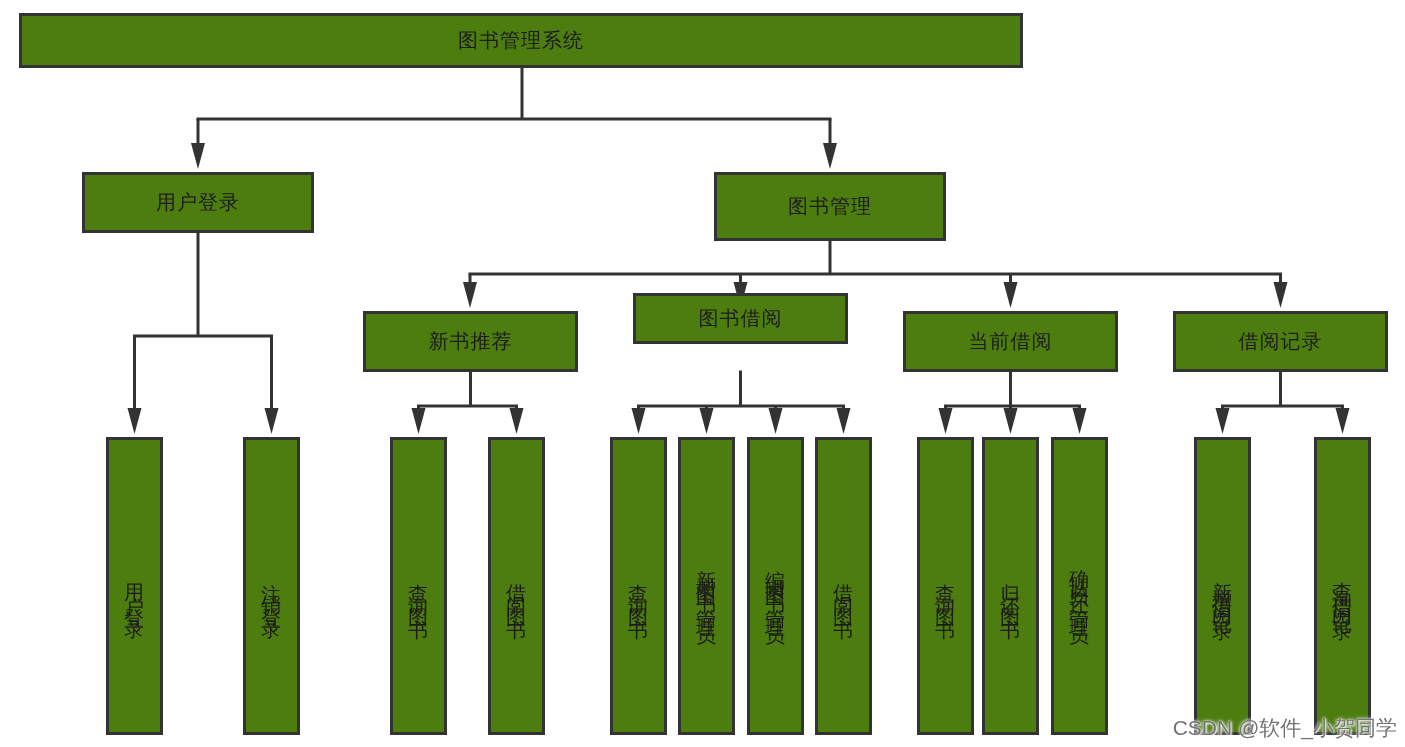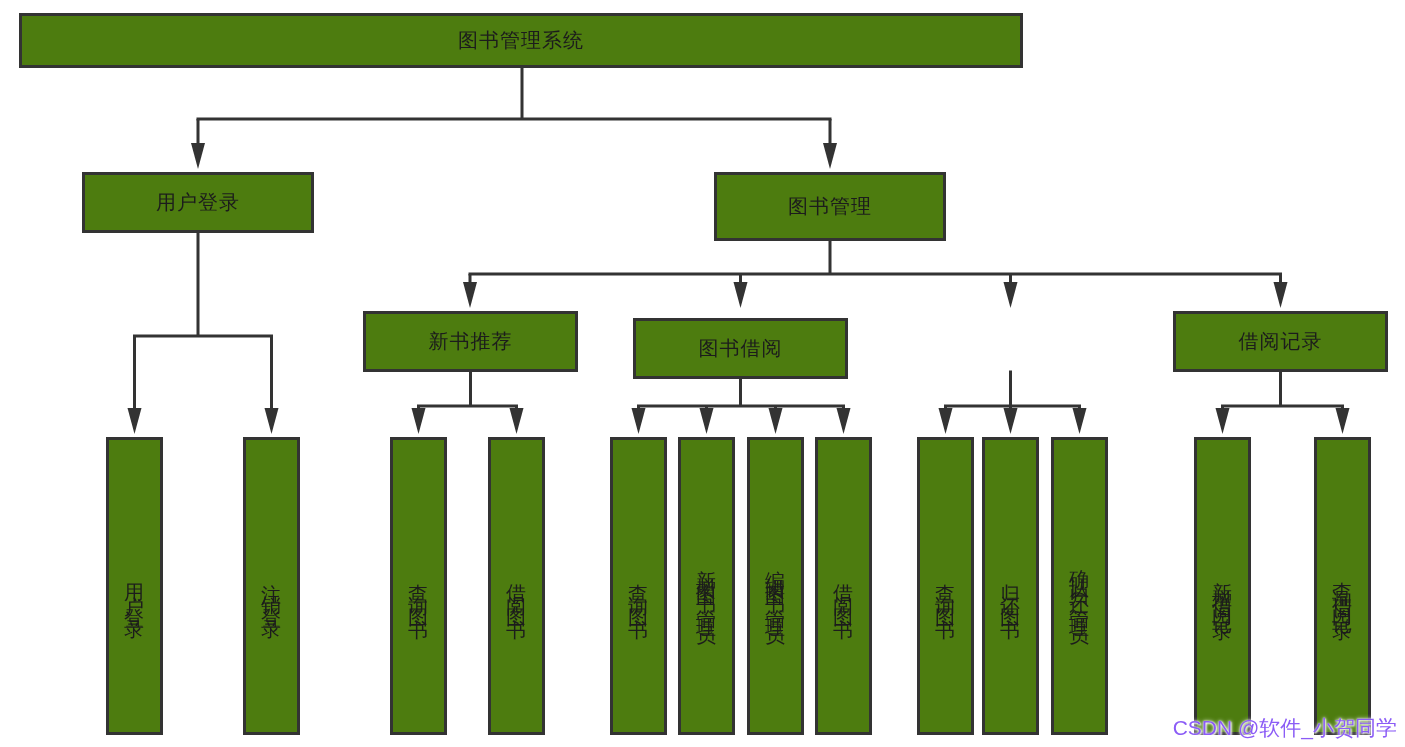--- a/index.html
+++ b/index.html
@@ -52,21 +52,21 @@
     line-height: 1;
   }
   .v4 { letter-spacing: 12px; margin-bottom: -12px; }
   .v-long { letter-spacing: 8px; margin-bottom: -8px; }
 
   .watermark {
     position: absolute;
     right: 8px;
     bottom: 5px;
     font-size: 21px;
-    color: #8b5cf6;
+    color: #737373;
     text-shadow: 0 0 4px #ffffff, 0 0 2px #ffffff, 1px 1px 2px #ffffff;
     white-space: nowrap;
     z-index: 10;
   }
 </style>
 </head>
 <body>
 
 <div class="canvas">
 
@@ -122,22 +122,25 @@
   <div class="box h-box" style="left:82px; top:172px; width:232px; height:61px;">
     <span class="h-label">用户登录</span>
   </div>
   <div class="box h-box" style="left:714px; top:172px; width:232px; height:69px;">
     <span class="h-label">图书管理</span>
   </div>
 
   <div class="box h-box" style="left:363px; top:311px; width:215px; height:61px;">
     <span class="h-label">新书推荐</span>
   </div>
-  <div class="box h-box" style="left:633px; top:318px; width:215px; height:61px;">
+  <div class="box h-box" style="left:633px; top:293px; width:215px; height:51px;">
     <span class="h-label">图书借阅</span>
+  </div>
+  <div class="box h-box" style="left:903px; top:311px; width:215px; height:61px;">
+    <span class="h-label">当前借阅</span>
   </div>
   <div class="box h-box" style="left:1173px; top:311px; width:215px; height:61px;">
     <span class="h-label">借阅记录</span>
   </div>
 
   <div class="box v-box" style="left:106px;">
     <span class="v-label v4">用户登录</span>
   </div>
   <div class="box v-box" style="left:243px;">
     <span class="v-label v4">注销登录</span>

